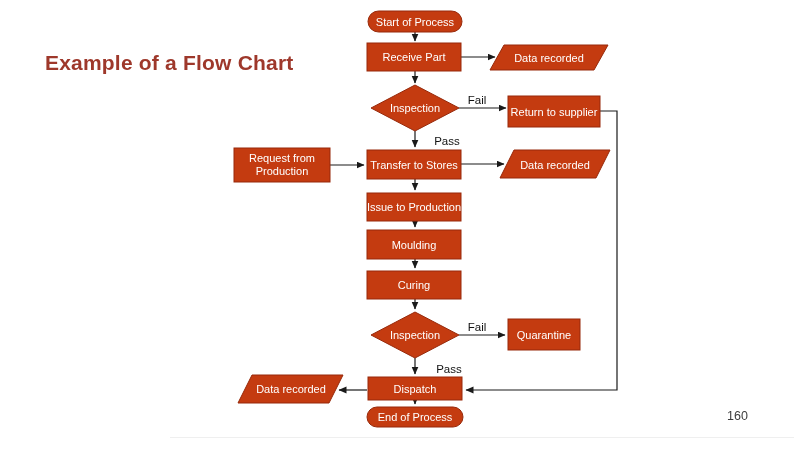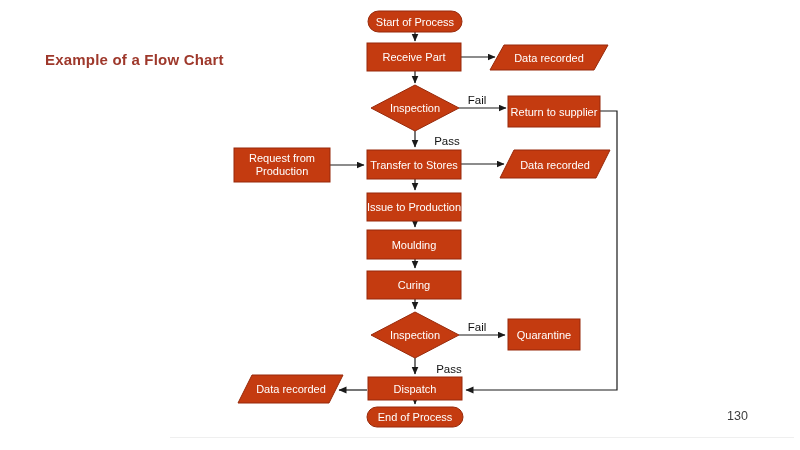--- a/index.html
+++ b/index.html
@@ -5,21 +5,21 @@
   html, body { margin: 0; padding: 0; }
   body {
     width: 800px; height: 450px;
     background: var(--background, #fff);
     font-family: "Liberation Sans", sans-serif;
     position: relative; overflow: hidden;
   }
   .slide { position: absolute; inset: 0; }
   .slide-title {
     position: absolute; left: 45px; top: 51px;
-    font-size: 15px; font-weight: bold;
+    font-size: 21px; font-weight: bold;
     color: var(--title-color, #9E382B);
     letter-spacing: 0.2px;
   }
   .callout {
     position: absolute; left: 41px; top: 84px;
     width: 258px; height: 35px;
     background: var(--callout-fill, #FFFF99);
     border: 1px solid var(--callout-border, #000);
     box-shadow: 5px 5px 0 var(--callout-shadow, #4A4A4A);
     display: flex; align-items: center; justify-content: center;
@@ -133,15 +133,15 @@
 
     <rect class="node" x="367" y="407" width="96" height="20" rx="10"></rect>
     <text class="node-label" x="415" y="421">End of Process</text>
 
     <text class="edge-label" x="477" y="104">Fail</text>
     <text class="edge-label" x="447" y="145">Pass</text>
     <text class="edge-label" x="477" y="331">Fail</text>
     <text class="edge-label" x="449" y="373">Pass</text>
   </svg>
 
-  <div class="page-number">130</div>
+  <div class="page-number">160</div>
   <div class="bottom-rule"></div>
 </div>
 
 </body></html>

